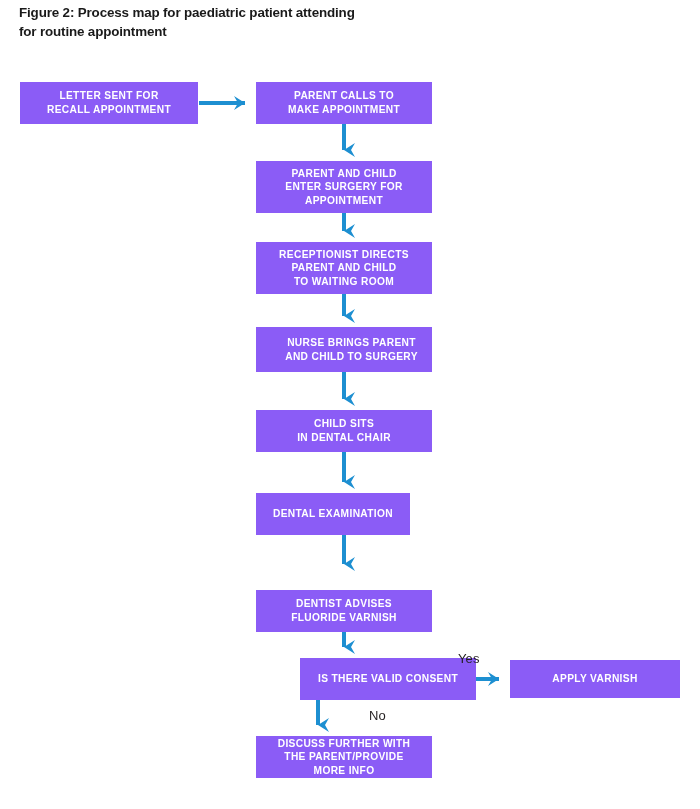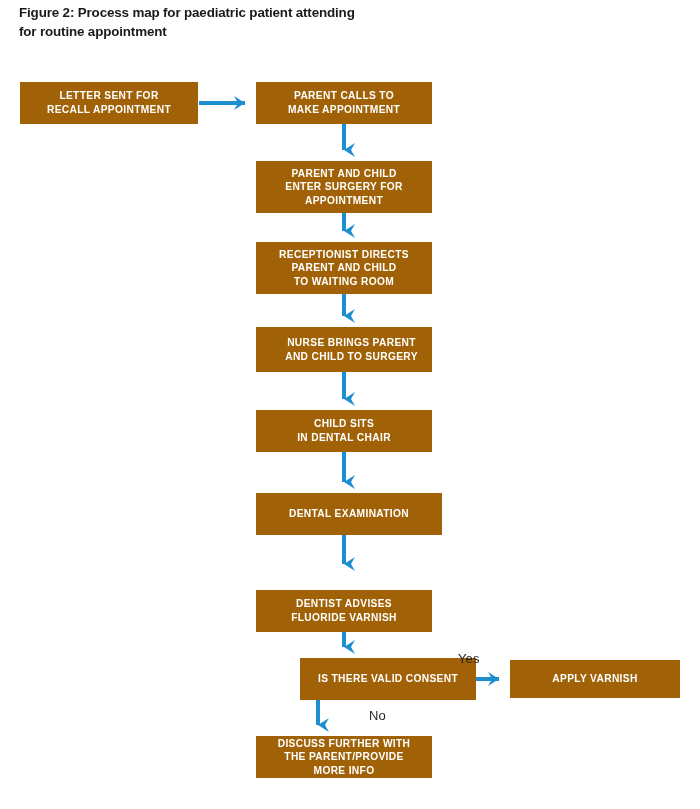--- a/index.html
+++ b/index.html
@@ -28,21 +28,21 @@
     font-weight: bold;
     line-height: 1.38;
     letter-spacing: -0.15px;
     color: #1a1a1a;
     white-space: pre-line;
   }
   
   .node {
     position: absolute;
     box-sizing: border-box;
-    background: #a16207;
+    background: #8b5cf6;
     color: #ffffff;
     display: flex;
     align-items: center;
     justify-content: center;
     text-align: center;
     font-size: 10.2px;
     font-weight: bold;
     letter-spacing: 0.35px;
     line-height: 1.33;
     white-space: pre-line;
@@ -123,21 +123,21 @@
   <div class="node" style="left:256px; top:242px; width:176px; height:52px;">RECEPTIONIST DIRECTS
 PARENT AND CHILD
 TO WAITING ROOM</div>
 
   <div class="node" style="left:256px; top:327px; width:176px; height:45px;padding-left:21px;">NURSE BRINGS PARENT
 AND CHILD TO SURGERY</div>
 
   <div class="node" style="left:256px; top:410px; width:176px; height:42px;">CHILD SITS
 IN DENTAL CHAIR</div>
 
-  <div class="node" style="left:256px; top:493px; width:186px; height:42px;">DENTAL EXAMINATION</div>
+  <div class="node" style="left:256px; top:493px; width:154px; height:42px;">DENTAL EXAMINATION</div>
 
   <div class="node" style="left:256px; top:590px; width:176px; height:42px;">DENTIST ADVISES
 FLUORIDE VARNISH</div>
 
   <div class="node" style="left:256px; top:658px; width:176px; height:42px;margin-left:44px;">IS THERE VALID CONSENT</div>
 
   <div class="node" style="left:510px; top:660px; width:170px; height:38px;">APPLY VARNISH</div>
 
   <div class="node" style="left:256px; top:736px; width:176px; height:42px;">DISCUSS FURTHER WITH
 THE PARENT/PROVIDE

